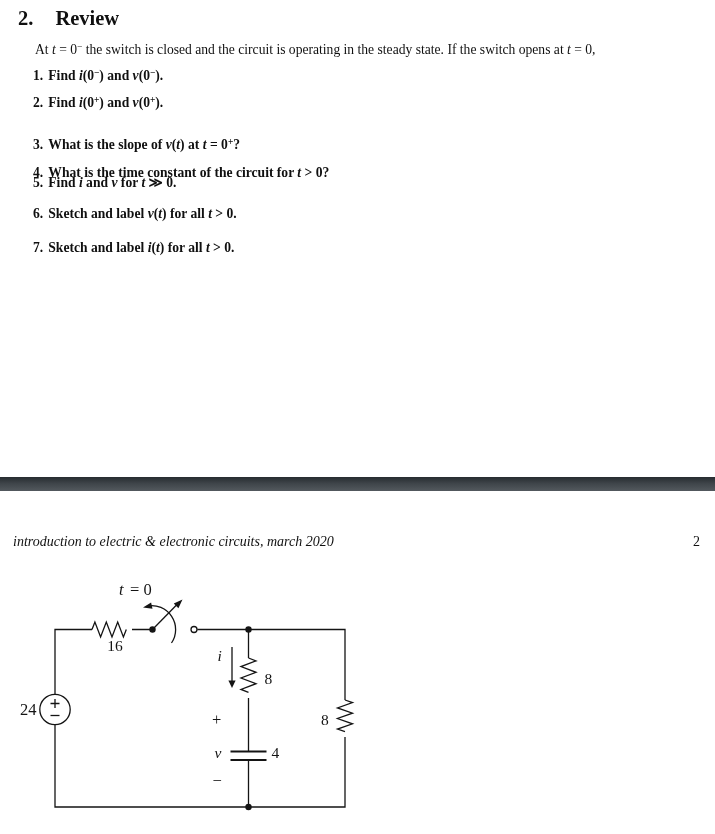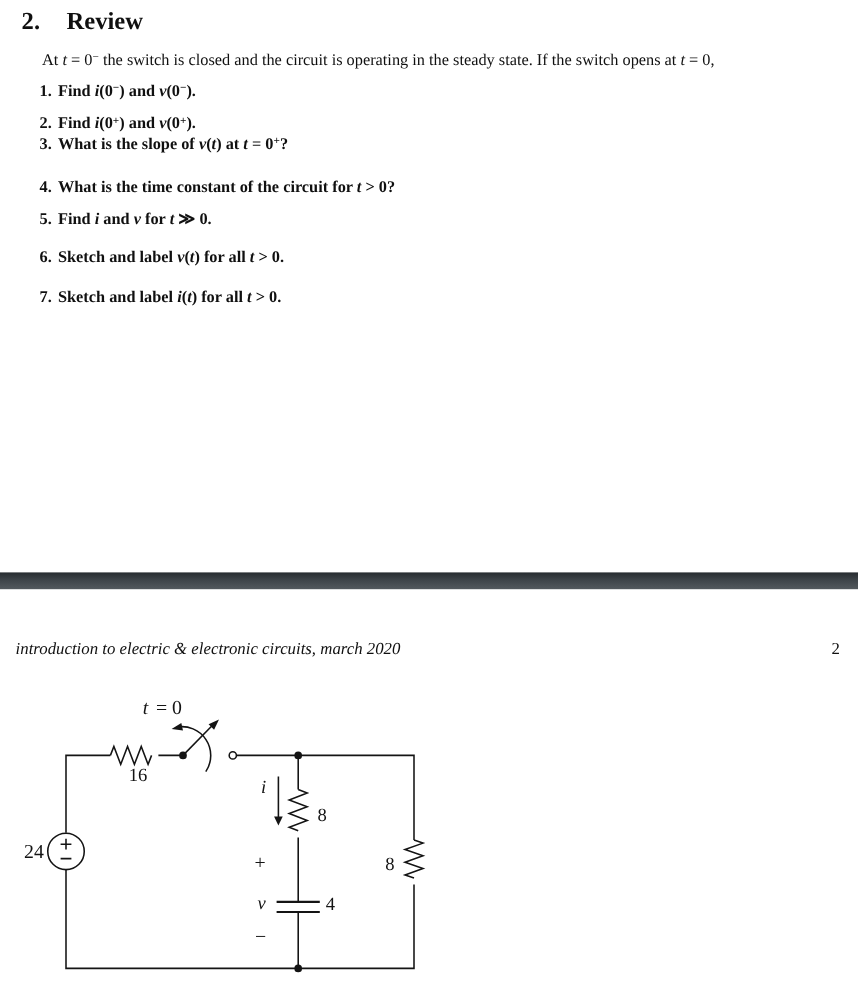--- a/index.html
+++ b/index.html
@@ -42,22 +42,22 @@
 <body>
 
 <div class="title">
   <span>2.</span><span class="title-text">Review</span>
 </div>
 
 <div class="line intro">At <i>t</i> = 0<sup>−</sup> the switch is closed and the circuit is operating in the steady state. If the switch opens at <i>t</i> = 0,</div>
 
 <div class="line item" style="top:68px"><span class="num">1.</span><span>Find <i>i</i>(0<sup>−</sup>) and <i>v</i>(0<sup>−</sup>).</span></div>
 <div class="line item" style="top:95px"><span class="num">2.</span><span>Find <i>i</i>(0<sup>+</sup>) and <i>v</i>(0<sup>+</sup>).</span></div>
-<div class="line item" style="top:112px"><span class="num">3.</span><span>What is the slope of <i>v</i>(<i>t</i>) at <i>t</i> = 0<sup>+</sup>?</span></div>
-<div class="line item" style="top:148px"><span class="num">4.</span><span>What is the time constant of the circuit for <i>t</i> &gt; 0?</span></div>
+<div class="line item" style="top:137px"><span class="num">3.</span><span>What is the slope of <i>v</i>(<i>t</i>) at <i>t</i> = 0<sup>+</sup>?</span></div>
+<div class="line item" style="top:165px"><span class="num">4.</span><span>What is the time constant of the circuit for <i>t</i> &gt; 0?</span></div>
 <div class="line item" style="top:175px"><span class="num">5.</span><span>Find <i>i</i> and <i>v</i> for <i>t</i> ≫ 0.</span></div>
 <div class="line item" style="top:206px"><span class="num">6.</span><span>Sketch and label <i>v</i>(<i>t</i>) for all <i>t</i> &gt; 0.</span></div>
 <div class="line item" style="top:240px"><span class="num">7.</span><span>Sketch and label <i>i</i>(<i>t</i>) for all <i>t</i> &gt; 0.</span></div>
 
 <div class="divider"></div>
 
 <div class="footer-left">introduction to electric &amp; electronic circuits, march 2020</div>
 <div class="footer-page">2</div>
 
 <svg class="circuit" viewBox="0 0 715 834" aria-hidden="true">

